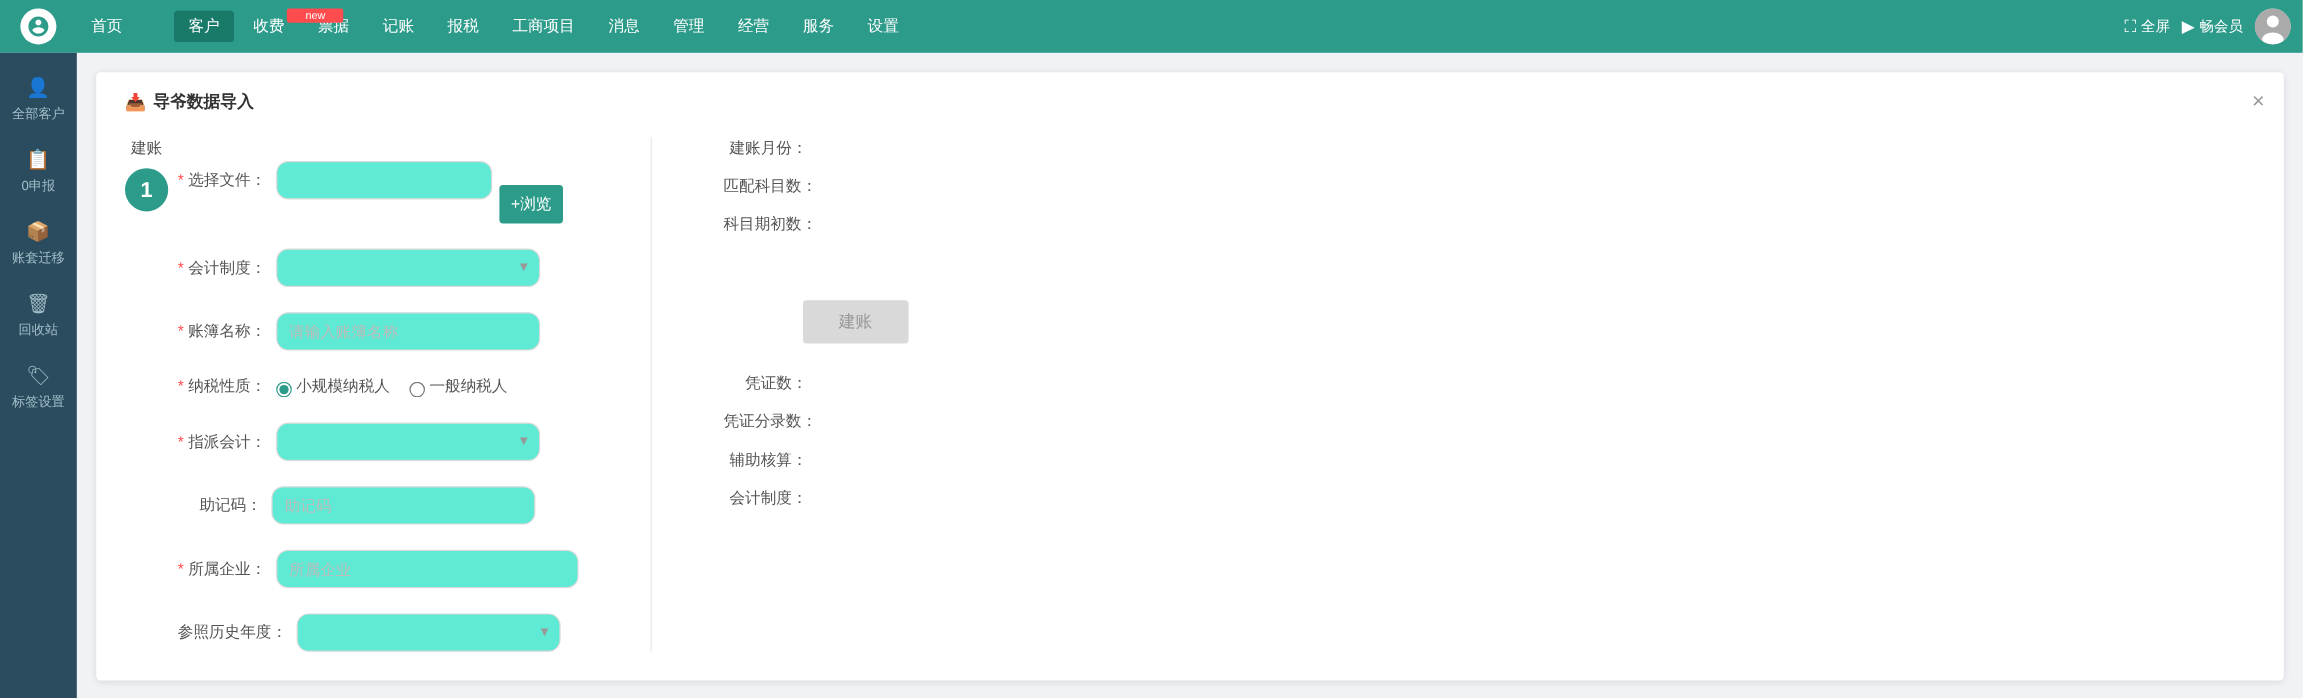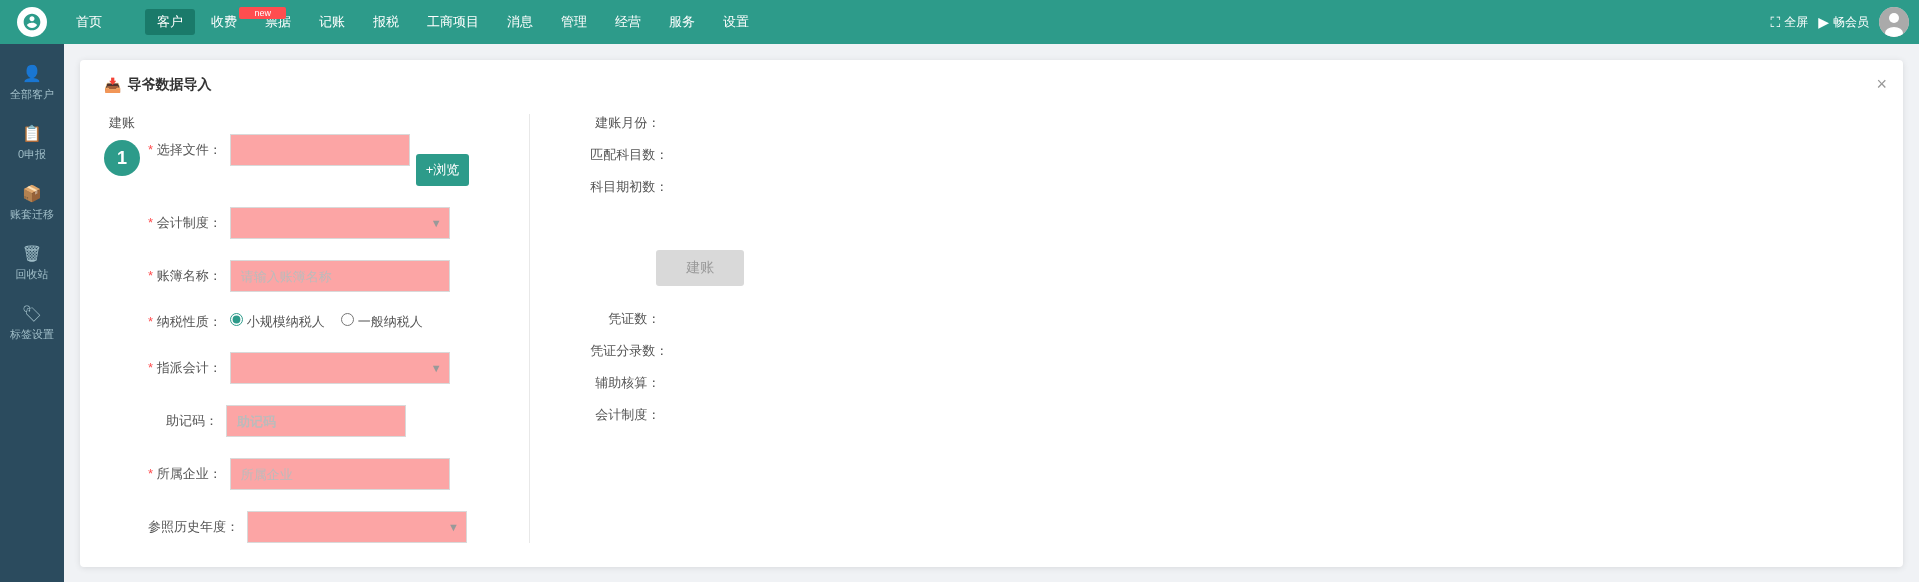--- a/index.html
+++ b/index.html
@@ -207,26 +207,26 @@
       font-size: 13px;
       color: #555;
       min-width: 70px;
       text-align: right;
       flex-shrink: 0;
     }
     .required { color: #ff4d4f; }
     .form-row input[type="text"],
     .form-row select {
       border: 1px solid #d9d9d9;
-      border-radius: 0;
+      border-radius: 10px;
       padding: 5px 10px;
       font-size: 13px;
       outline: none;
       color: #333;
-      background: #fca5a5;
+      background: #5eead4;
       height: 32px;
     }
     .form-row input[type="text"]::placeholder { color: #bbb; }
 
     .file-input-row {
       display: flex;
       gap: 6px;
       align-items: center;
     }
     .file-input-box {
@@ -268,21 +268,21 @@
       font-size: 11px;
     }
 
     .radio-group {
       display: flex;
       align-items: center;
       gap: 16px;
     }
     .radio-item {
       display: flex;
-      align-items: flex-start;
+      align-items: flex-end;
       gap: 4px;
       cursor: pointer;
       font-size: 13px;
       color: #333;
     }
     input[type="radio"] { accent-color: #2d9b8a; cursor: pointer; }
 
     .form-row .input-full {
       width: 220px;
     }
@@ -450,26 +450,26 @@
               <div class="select-wrapper">
                 <select>
                   <option value=""></option>
                 </select>
                 <span class="select-arrow">▼</span>
               </div>
             </div>
 
             <div class="form-row">
               <label>助记码：</label>
-              <input type="text" style="width: 180px; font-weight: bold;" placeholder="助记码">
+              <input type="text" style="width: 220px;" placeholder="助记码">
             </div>
 
             <div class="form-row">
               <label><span class="required">*</span> 所属企业：</label>
-              <input type="text" style="width: 220px;" placeholder="所属企业">
+              <input type="text" style="width: 252px;" placeholder="所属企业">
             </div>
 
             <div class="form-row">
               <label>参照历史年度：</label>
               <div class="select-wrapper">
                 <select>
                   <option value=""></option>
                 </select>
                 <span class="select-arrow">▼</span>
               </div>

